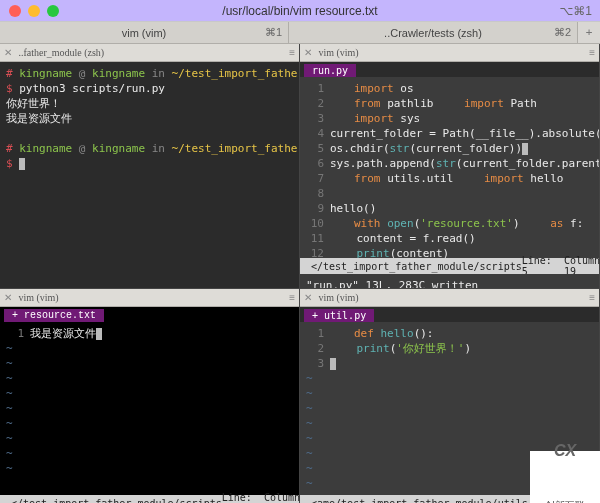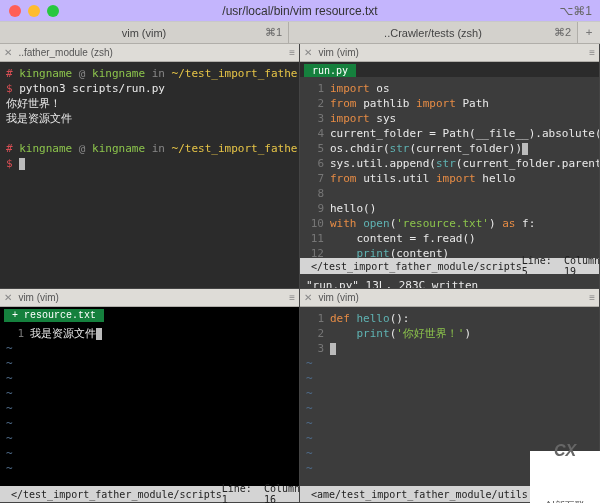--- a/index.html
+++ b/index.html
@@ -15,40 +15,40 @@
   .tabbar { height: 22px; background: #d9d7d3; display: flex; border-bottom: 1px solid #b0aea9; }
   .tabbar .tab { flex: 1; display: flex; align-items: center; justify-content: center; color: #444; font-size: 11px; font-family: -apple-system, sans-serif; border-right: 1px solid #b0aea9; position: relative; background: #d3d1cc; }
   .tabbar .tab .right-of-tab { position: absolute; right: 6px; color: #666; }
   .tabbar .plus { width: 22px; display:flex; align-items:center; justify-content:center; color:#777; }
   
   .grid { position: absolute; top: 44px; bottom: 0; left: 0; right: 0; display: grid; grid-template-columns: 1fr 1fr; grid-template-rows: 245px 1fr; }
   .pane { display: flex; flex-direction: column; border-right: 1px solid #444; border-bottom: 1px solid #444; min-width: 0; }
   
   .pane-head { height: 18px; background: #dedcd7; display: flex; align-items: center; color: #555; font-size: 10px; font-family: -apple-system, sans-serif; padding: 0 4px; border-bottom: 1px solid #b0aea9; }
   .pane-head .close { color:#888; margin-right:6px; }
-  .pane-head .name { flex:1; }
+  .pane-head .name { flex:1;font-family:Liberation Serif, serif; }
   .pane-head .menu { color:#888; }
   
   .term { flex: 1; background: #2b2b2b; padding: 4px 6px; line-height: 15px; overflow: hidden; white-space: pre; }
   .black { background: #000; }
   .gray { background: #3c3c3c; }
   
   .ln { color: #767676; display:inline-block; width: 18px; text-align: right; margin-right: 6px; }
-  .orange { color: #e78c45; }
+  .orange { color: #e78c45; margin-left: 24px; }
   .green { color: #8cc44c; }
   .cyan { color: #5fb3b3; }
   .red { color: #d54e53; }
   .whit { color: #eaeaea; }
   .prompt-host { color: #8cc44c; }
   .prompt-at { color: #888; }
   .prompt-path { color: #e7c547; }
   
   .filetabs { background: #2b2b2b; padding: 2px 4px 0; display:flex; }
   .filetab { background: #555; color:#fff; padding: 1px 8px; font-size:10px; margin-right:2px;}
-  .filetab.active { background:#15803d; }
+  .filetab.active { background:#701a75; }
   
   .status { height: 16px; background: #d4d4d4; color: #222; font-size: 10px; display: flex; align-items: center; padding: 0 11px; }
   .status .sp { flex:1; }
   .cursor { display:inline-block; width:6px; height:12px; background:#bbb; vertical-align:middle; }
   .tilde { color: #4e6b8a; }
   
   .watermark { position:absolute; right:0; bottom:0; width:70px; height:52px; background:#fff; display:flex; flex-direction:column; align-items:center; justify-content:center; color:#333; font-family: sans-serif; gap: 39px; }
   .watermark .logo { font-size:16px; font-weight:bold; font-style:italic; color:#666;}
   .watermark .txt { font-size:10px; color:#333;text-align:center;}
 </style>
@@ -101,21 +101,21 @@
       <span class="menu">≡</span>
     </div>
     <div class="filetabs">
       <div class="filetab active">run.py</div>
     </div>
     <div class="term gray" id="tr-code"><span class="ln">1</span><span class="orange">import </span><span class="whit">os</span>
 <span class="ln">2</span><span class="orange">from </span><span class="whit">pathlib </span><span class="orange">import </span><span class="whit">Path</span>
 <span class="ln">3</span><span class="orange">import </span><span class="whit">sys</span>
 <span class="ln">4</span><span class="whit">current_folder = Path(__file__).absolute().parent</span>
 <span class="ln">5</span><span class="whit">os.chdir(</span><span class="cyan">str</span><span class="whit">(current_folder))</span><span class="cursor"></span>
-<span class="ln">6</span><span class="whit">sys.util.append(</span><span class="cyan">str</span><span class="whit">(current_folder.parent))</span>
+<span class="ln">6</span><span class="whit">sys.path.append(</span><span class="cyan">str</span><span class="whit">(current_folder.parent))</span>
 <span class="ln">7</span><span class="orange">from </span><span class="whit">utils.util </span><span class="orange">import </span><span class="whit">hello</span>
 <span class="ln">8</span><span class="whit"></span>
 <span class="ln">9</span><span class="whit">hello()</span>
 <span class="ln">10</span><span class="orange">with </span><span class="cyan">open</span><span class="whit">(</span><span class="green">'resource.txt'</span><span class="whit">) </span><span class="orange">as </span><span class="whit">f:</span>
 <span class="ln">11</span><span class="whit">    content = f.read()</span>
 <span class="ln">12</span><span class="whit">    </span><span class="cyan">print</span><span class="whit">(content)</span>
 <span class="whit"></span>
 </div>
     <div class="status">
       <span>&lt;/test_import_father_module/scripts</span>
@@ -152,20 +152,23 @@
       <span>Column: 16</span>
     </div>
   </div>
 
   <div class="pane">
     <div class="pane-head">
       <span class="close">✕</span>
       <span class="name">vim (vim)</span>
       <span class="menu">≡</span>
     </div>
+    <div class="filetabs">
+      <div class="filetab active">+ util.py</div>
+    </div>
     <div class="term gray" id="br-code"><span class="ln">1</span><span class="orange">def </span><span class="cyan">hello</span><span class="whit">():</span>
 <span class="ln">2</span><span class="whit">    </span><span class="cyan">print</span><span class="whit">(</span><span class="green">'你好世界！'</span><span class="whit">)</span>
 <span class="ln">3</span><span class="whit"></span><span class="cursor"></span>
 <span class="tilde">~</span>
 <span class="tilde">~</span>
 <span class="tilde">~</span>
 <span class="tilde">~</span>
 <span class="tilde">~</span>
 <span class="tilde">~</span>
 <span class="tilde">~</span>

